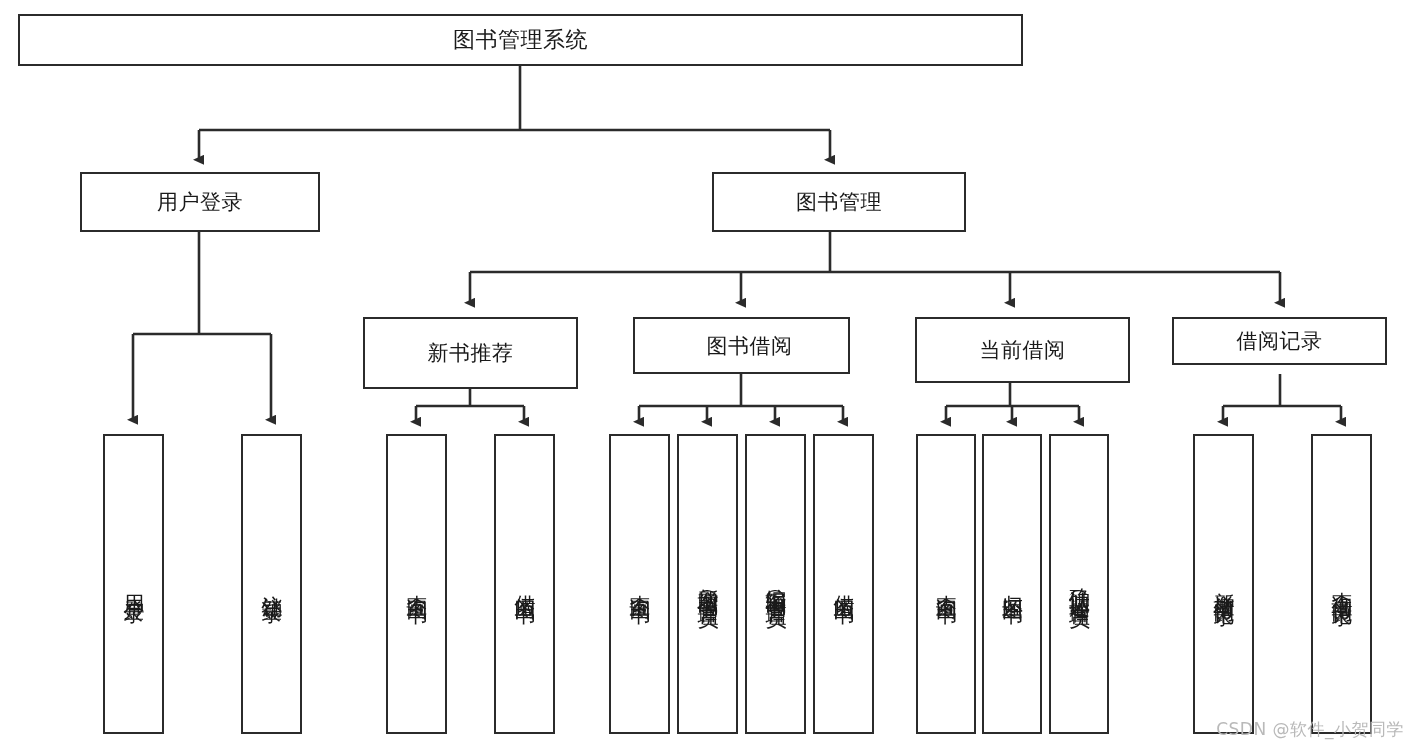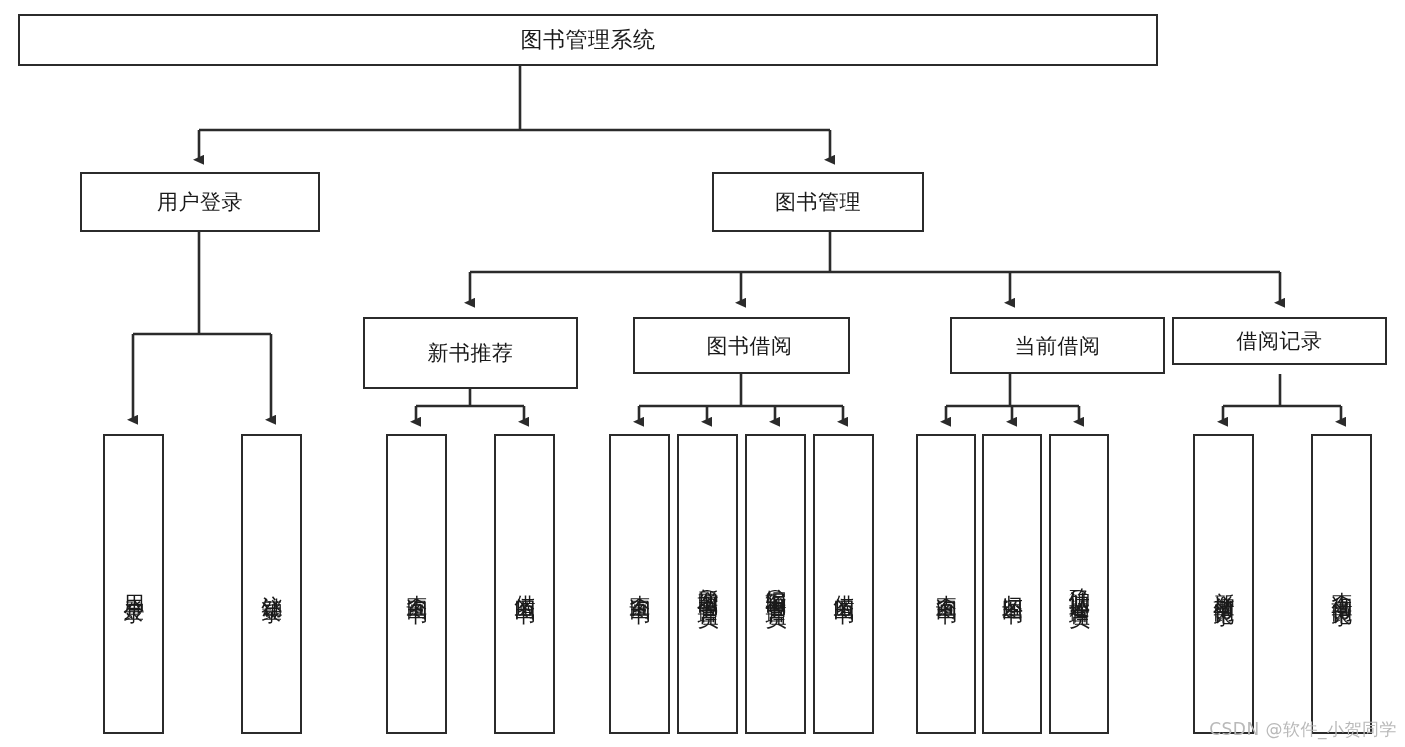--- a/index.html
+++ b/index.html
@@ -50,21 +50,21 @@
   .node.vert .label {
     writing-mode: vertical-rl;
     text-orientation: upright;
     white-space: nowrap;
   }
   .node.root {
     font-size: 22px;
   }
   .watermark {
     position: absolute;
-    right: 8px;
+    right: 1px;
     bottom: 6px;
     font-size: 17px;
     color: #b9b9b9;
     letter-spacing: 0.5px;
     white-space: nowrap;
     pointer-events: none;
   }
 </style>
 </head>
 <body>
@@ -117,38 +117,38 @@
       <path d="M1012,406 L1012,422" marker-end="url(#arrow)"></path>
       <path d="M1079,406 L1079,422" marker-end="url(#arrow)"></path>
 
       <path d="M1280,374 L1280,406"></path>
       <path d="M1223,406 L1341,406"></path>
       <path d="M1223,406 L1223,422" marker-end="url(#arrow)"></path>
       <path d="M1341,406 L1341,422" marker-end="url(#arrow)"></path>
     </g>
   </svg>
 
-  <div class="node horiz root" style="left:18px; top:14px; width:1140px; height:52px;">
+  <div class="node horiz root" style="left:18px; top:14px; width:1005px; height:52px;">
     <span class="label">图书管理系统</span>
   </div>
 
   <div class="node horiz" style="left:80px; top:172px; width:240px; height:60px;">
     <span class="label">用户登录</span>
   </div>
-  <div class="node horiz" style="left:712px; top:172px; width:212px; height:60px;">
+  <div class="node horiz" style="left:712px; top:172px; width:254px; height:60px;">
     <span class="label">图书管理</span>
   </div>
 
   <div class="node horiz" style="left:363px; top:317px; width:215px; height:72px;">
     <span class="label">新书推荐</span>
   </div>
   <div class="node horiz" style="left:633px; top:317px; width:217px; height:57px;padding-left:16px;">
     <span class="label">图书借阅</span>
   </div>
-  <div class="node horiz" style="left:950px; top:317px; width:215px; height:57px;">
+  <div class="node horiz" style="left:915px; top:317px; width:215px; height:66px;">
     <span class="label">当前借阅</span>
   </div>
   <div class="node horiz" style="left:1172px; top:317px; width:215px; height:48px;">
     <span class="label">借阅记录</span>
   </div>
 
   <div class="node vert" style="left:103px; top:434px; width:61px; height:300px;">
     <span class="label">用户登录</span>
   </div>
   <div class="node vert" style="left:241px; top:434px; width:61px; height:300px;">

